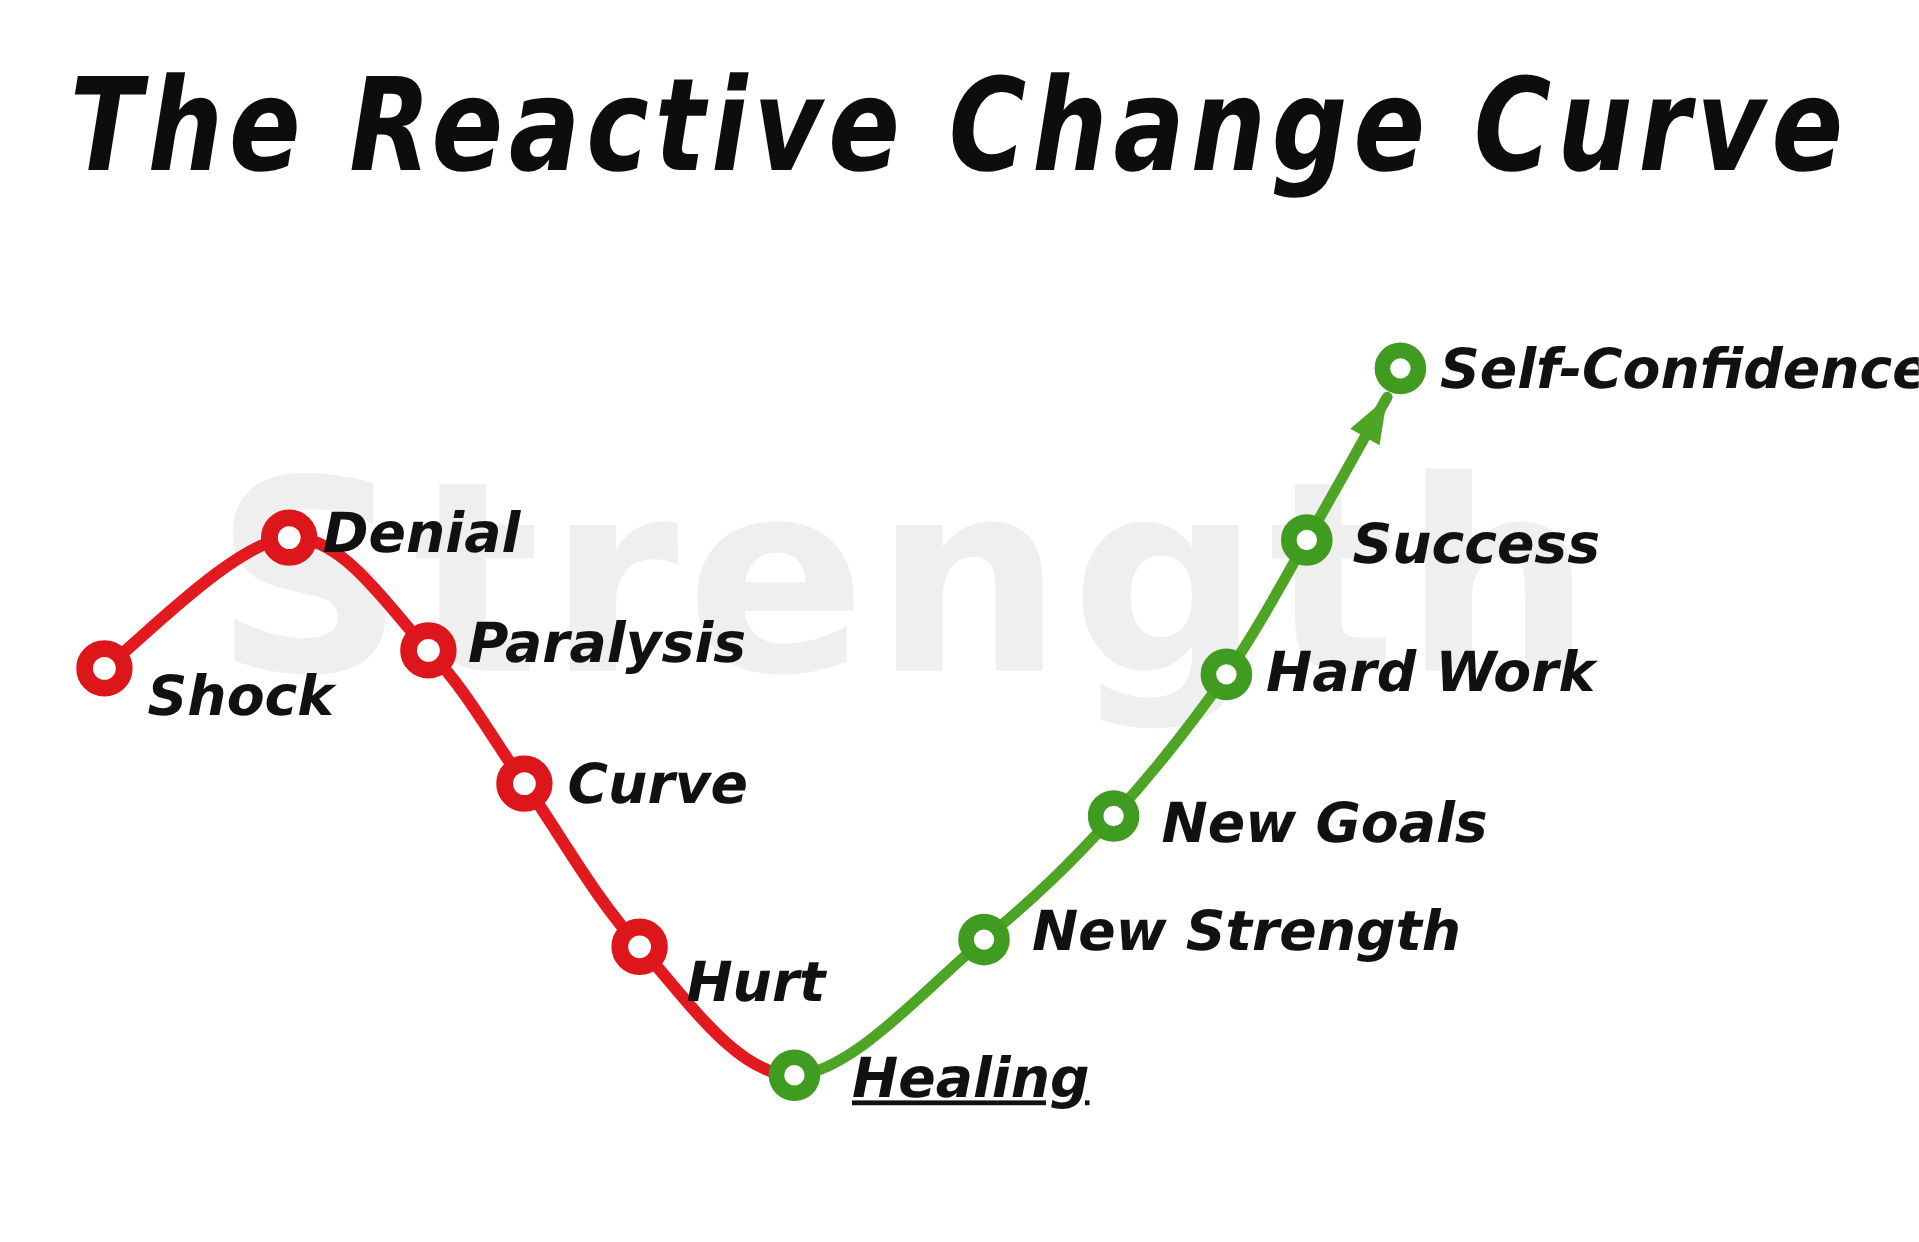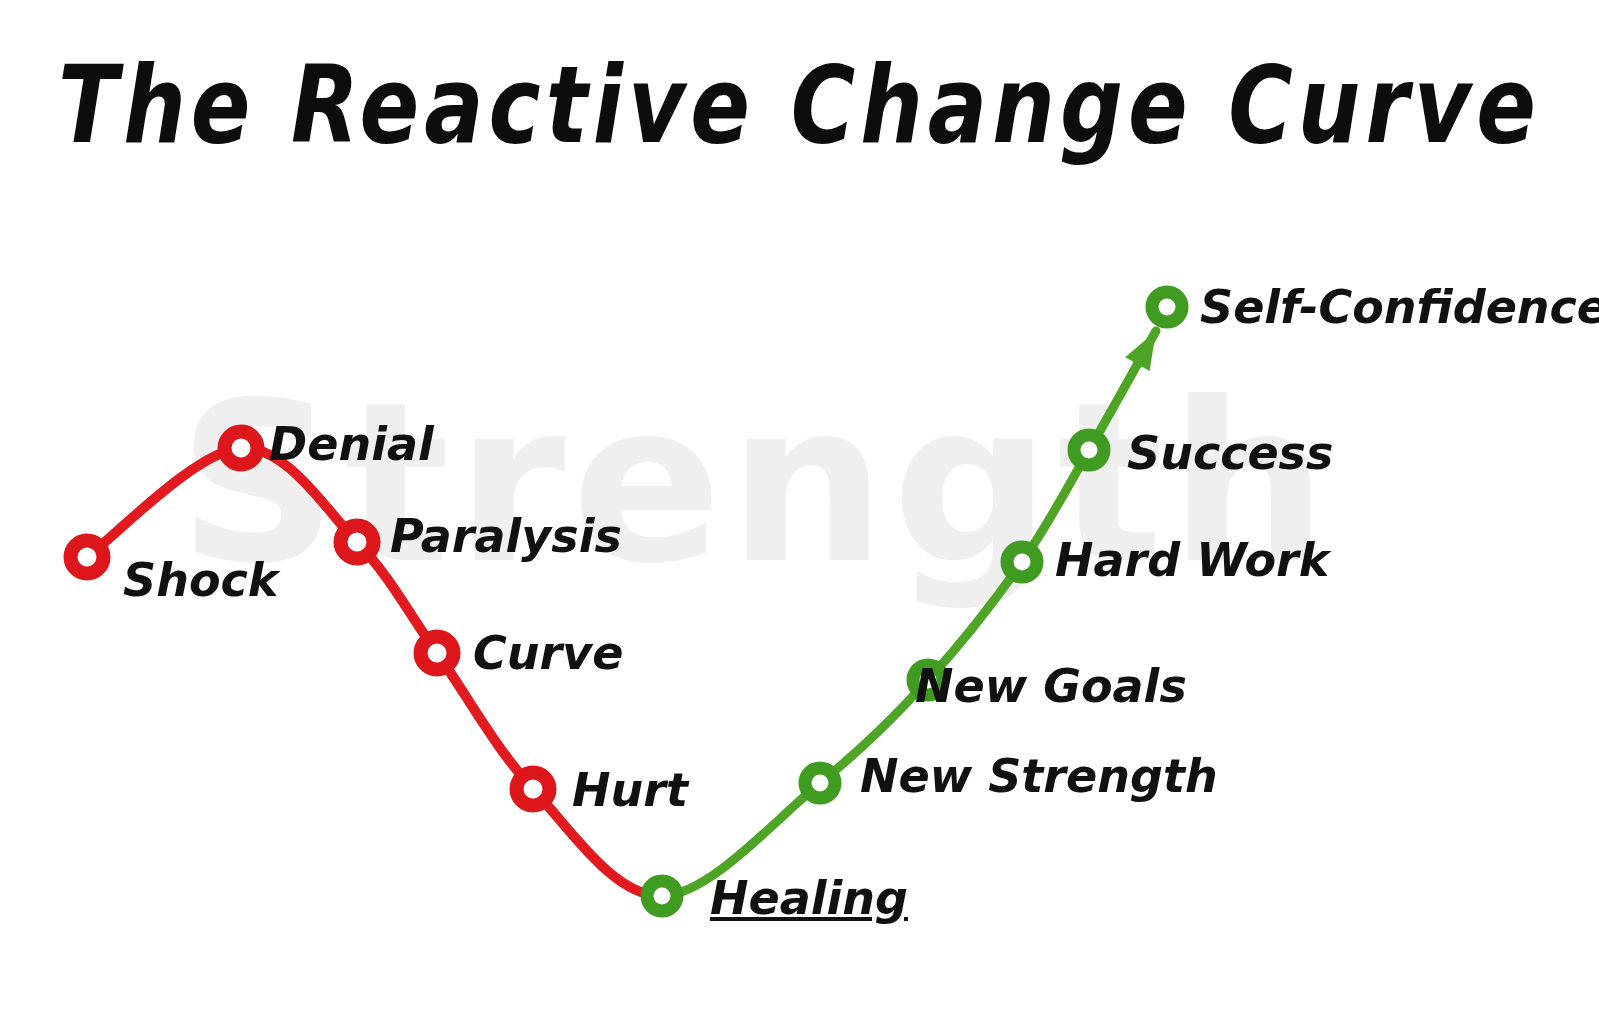--- a/index.html
+++ b/index.html
@@ -86,22 +86,22 @@
       <circle cx="1022" cy="562" r="15" fill="#ffffff" stroke="#3f9c20" stroke-width="13"></circle>
       <circle cx="1089" cy="450" r="15" fill="#ffffff" stroke="#3f9c20" stroke-width="13"></circle>
       <circle cx="1167" cy="307" r="15" fill="#ffffff" stroke="#3f9c20" stroke-width="13"></circle>
     </svg>
 
   <div id="labels">
       <div class="node-label" style="left: 123px; top: 580px;">Shock</div>
       <div class="node-label" style="left: 269px; top: 444px;">Denial</div>
       <div class="node-label" style="left: 390px; top: 536px; text-align: right;">Paralysis</div>
       <div class="node-label" style="left: 473px; top: 653px;">Curve</div>
-      <div class="node-label" style="left: 572px; top: 790px; font-style: italic;">Hurt</div>
+      <div class="node-label" style="left: 572px; top: 818px; font-style: italic;">Hurt</div>
       <div class="node-label" style="left: 710px; top: 898px; text-decoration: underline;">Healing</div>
       <div class="node-label" style="left: 860px; top: 776px; font-style: italic;">New Strength</div>
-      <div class="node-label" style="left: 915px; top: 686px;">New Goals</div>
+      <div class="node-label" style="left: 968px; top: 686px;">New Goals</div>
       <div class="node-label" style="left: 1055px; top: 560px;">Hard Work</div>
       <div class="node-label" style="left: 1127px; top: 453px;">Success</div>
       <div class="node-label" style="left: 1200px; top: 307px;">Self-Confidence</div>
     </div>
 
 </div>
 
 </body></html>

